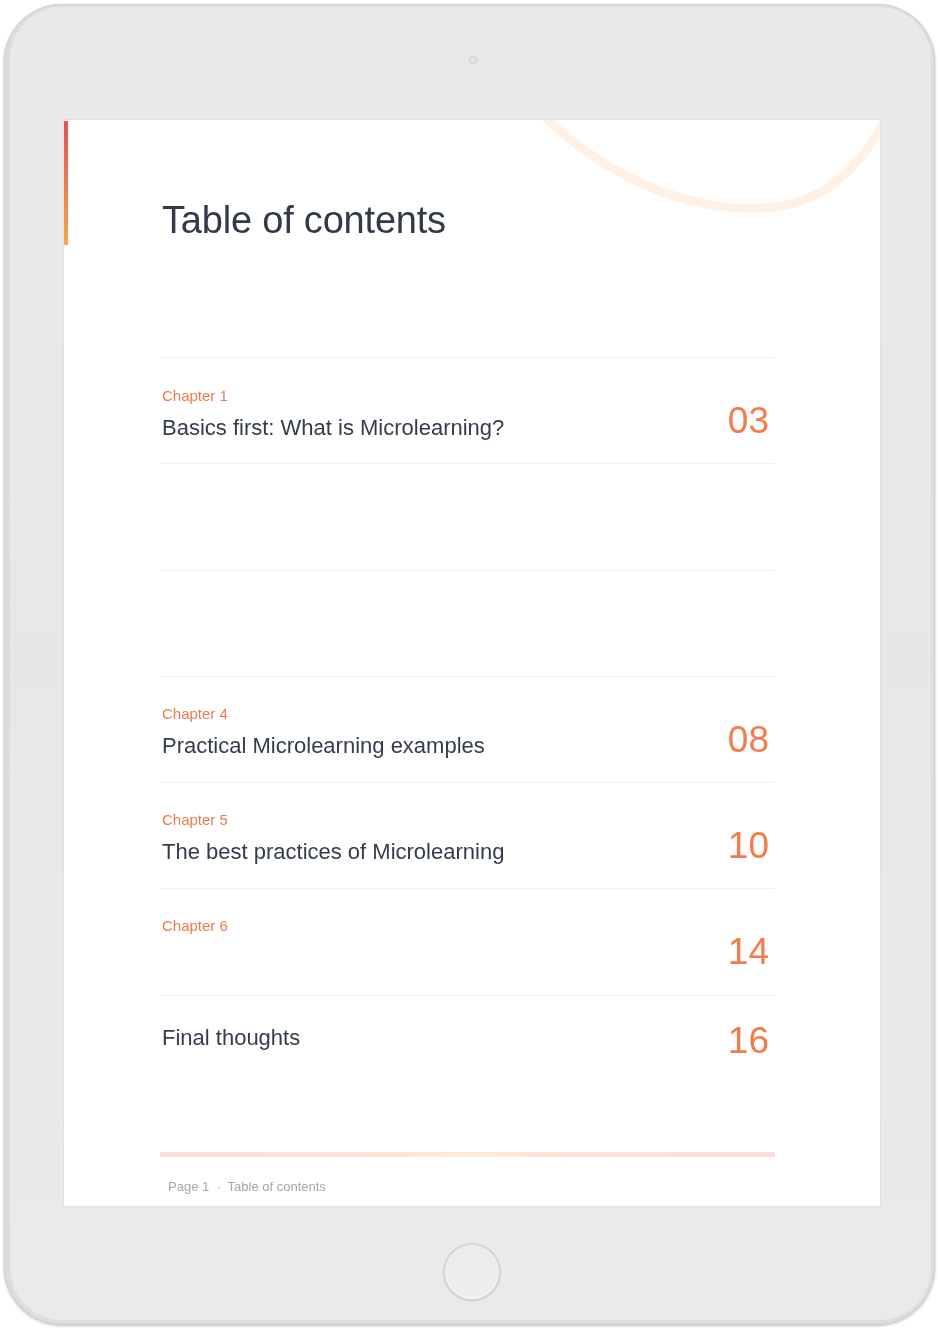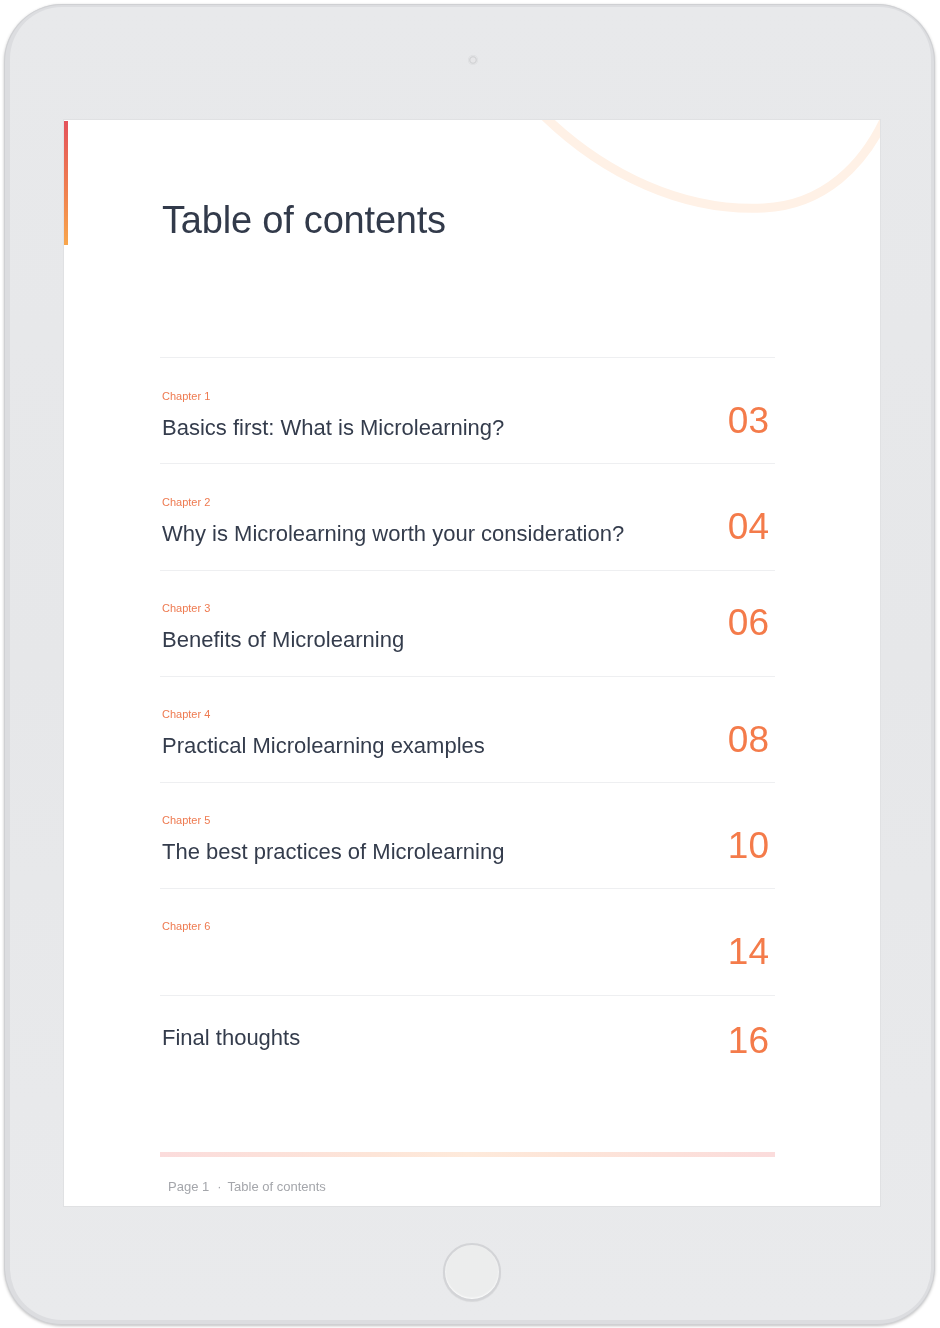--- a/index.html
+++ b/index.html
@@ -42,21 +42,21 @@
       background: linear-gradient(180deg, #e4525b 0%, #f0834f 60%, #f8a64c 100%);
     }
     .deco-arc { position: absolute; left: 0; top: 0; }
     .toc-title {
       position: absolute; left: 98px; top: 76px;
       font-size: 38px; font-weight: 500; color: #323a4a; letter-spacing: -0.2px;
       line-height: 48px; white-space: nowrap;
     }
     .row { position: absolute; left: 96px; width: 615px; }
     .chapter-label {
-      position: absolute; left: 2px; font-size: 11px; color: #ee7a50; white-space: nowrap;
+      position: absolute; left: 2px; font-size: 15px; color: #ee7a50; white-space: nowrap;
       line-height: 18px;
     }
     .entry-title {
       position: absolute; left: 2px; font-size: 22px; color: #343c4c; white-space: nowrap;
       line-height: 28px;
     }
     .page-num {
       position: absolute; right: 6px; font-size: 37px; color: #f47b4a; white-space: nowrap;
       line-height: 44px; font-weight: 500;
     }
@@ -91,32 +91,22 @@
 
   <div class="separator" style="top:237px;"></div>
 
   <div class="row" style="top:266px;height:60px;">
     <div class="chapter-label" style="top:1px;">Chapter 1</div>
     <div class="entry-title" style="top:28px;">Basics first: What is Microlearning?</div>
     <div class="page-num" style="top:13px;">03</div>
   </div>
   <div class="separator" style="top:343px;"></div>
 
-  <div class="row" style="top:372px;height:60px;">
-    <div class="chapter-label" style="top:1px;">Chapter 2</div>
-    <div class="entry-title" style="top:28px;">Why is Microlearning worth your consideration?</div>
-    <div class="page-num" style="top:13px;">04</div>
-  </div>
   <div class="separator" style="top:450px;"></div>
 
-  <div class="row" style="top:478px;height:60px;">
-    <div class="chapter-label" style="top:1px;">Chapter 3</div>
-    <div class="entry-title" style="top:28px;">Benefits of Microlearning</div>
-    <div class="page-num" style="top:3px;">06</div>
-  </div>
   <div class="separator" style="top:556px;"></div>
 
   <div class="row" style="top:584px;height:60px;">
     <div class="chapter-label" style="top:1px;">Chapter 4</div>
     <div class="entry-title" style="top:28px;">Practical Microlearning examples</div>
     <div class="page-num" style="top:14px;">08</div>
   </div>
   <div class="separator" style="top:662px;"></div>
 
   <div class="row" style="top:690px;height:60px;">

